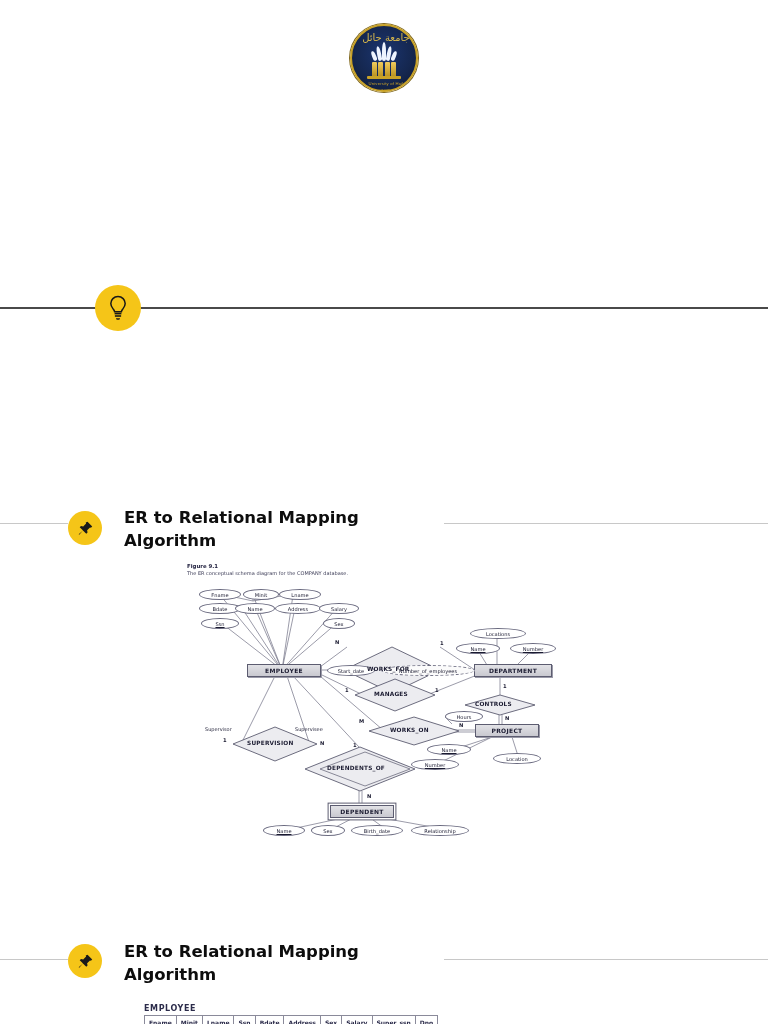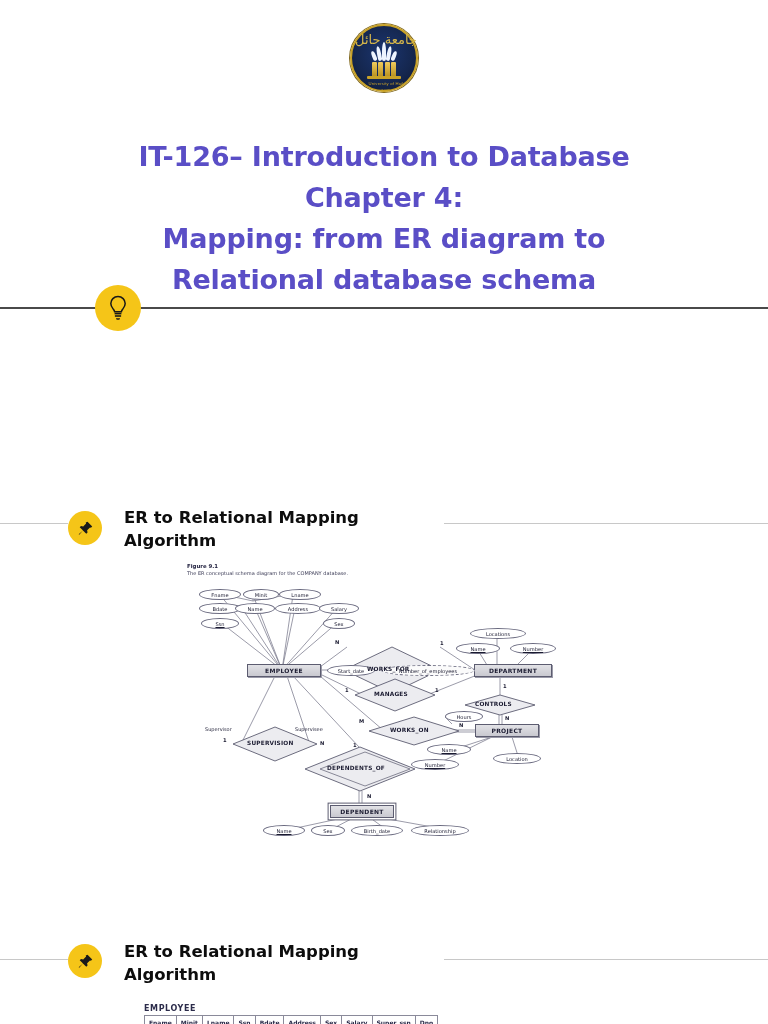--- a/index.html
+++ b/index.html
@@ -32,21 +32,21 @@
     border-radius: 50%;
     background: radial-gradient(circle at 50% 42%, #1b3570 0%, #15274f 58%, #0d1730 100%);
     border: 2.5px solid #c9a227;
     box-shadow: 0 0 0 1px #7d6418;
   }
   .logo-arabic {
     position: absolute;
     left: 0; top: 6px; width: 68px;
     text-align: center;
     color: #d8b84a;
-    font-size: 13px;
+    font-size: 10px;
     letter-spacing: .5px;
     font-family: "DejaVu Sans", sans-serif;
   }
   .logo-flame {
     position: absolute;
     left: 50%; top: 15px; transform: translateX(-50%);
     width: 26px; height: 20px;
   }
   .logo-flame i {
     position: absolute;
@@ -250,26 +250,20 @@
           <i></i>
           <i></i>
           <i></i>
       </div>
       <div class="logo-base"></div>
       <div class="logo-name">University of Hail</div>
       <div class="logo-year">2005</div>
     </div>
   </div>
 
-  <div class="title-block">
-    <span class="tl">IT-126– Introduction to Database</span>
-    <span class="tl">Chapter 4:</span>
-    <span class="tl">Mapping: from ER diagram to</span>
-    <span class="tl">Relational database schema</span>
-  </div>
 </div>
 
 <div class="rule-dark" style="top:307px;"></div>
 
 <div class="badge badge-bulb">
   <svg width="22" height="26" viewBox="0 0 22 26">
     <path d="M11 1.6c-4.1 0-7.2 3.1-7.2 7 0 2.7 1.4 4.3 2.5 5.6.7.9 1.2 1.5 1.3 2.5h6.8c.1-1 .6-1.6 1.3-2.5 1.1-1.3 2.5-2.9 2.5-5.6 0-3.9-3.1-7-7.2-7z" fill="none" stroke="#181818" stroke-width="1.5"></path>
     <line x1="7.6" y1="18.6" x2="14.4" y2="18.6" stroke="#181818" stroke-width="1.6"></line>
     <line x1="7.9" y1="21" x2="14.1" y2="21" stroke="#181818" stroke-width="1.6"></line>
     <path d="M9 23.2h4c0 1-.8 1.6-2 1.6s-2-.6-2-1.6z" fill="#181818"></path>

